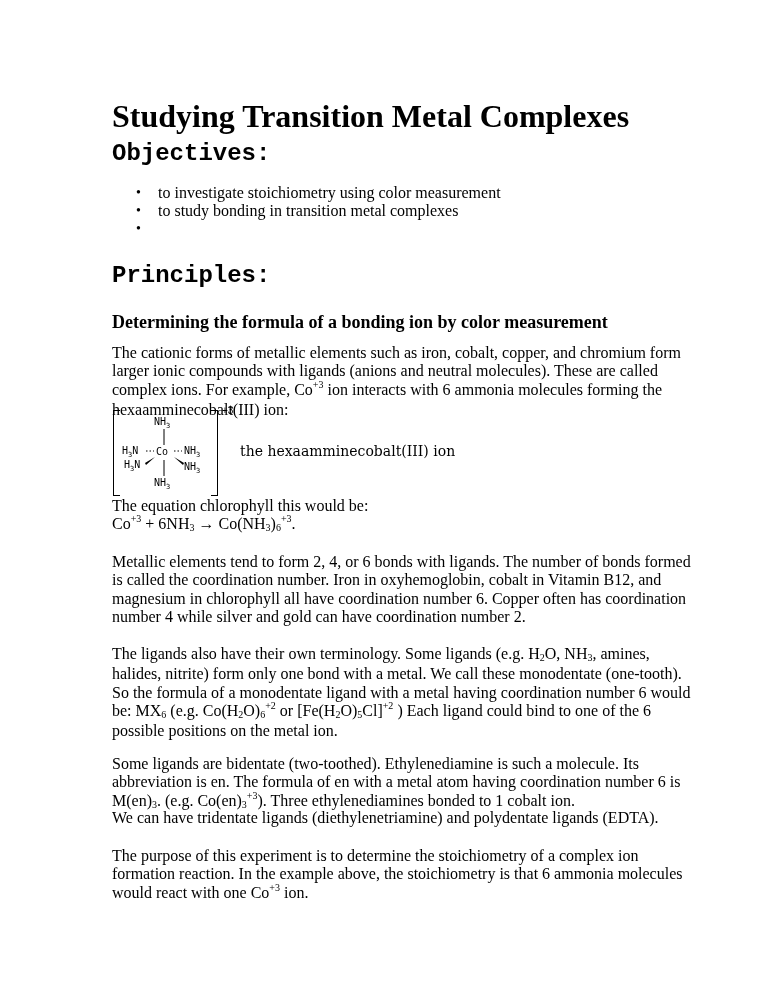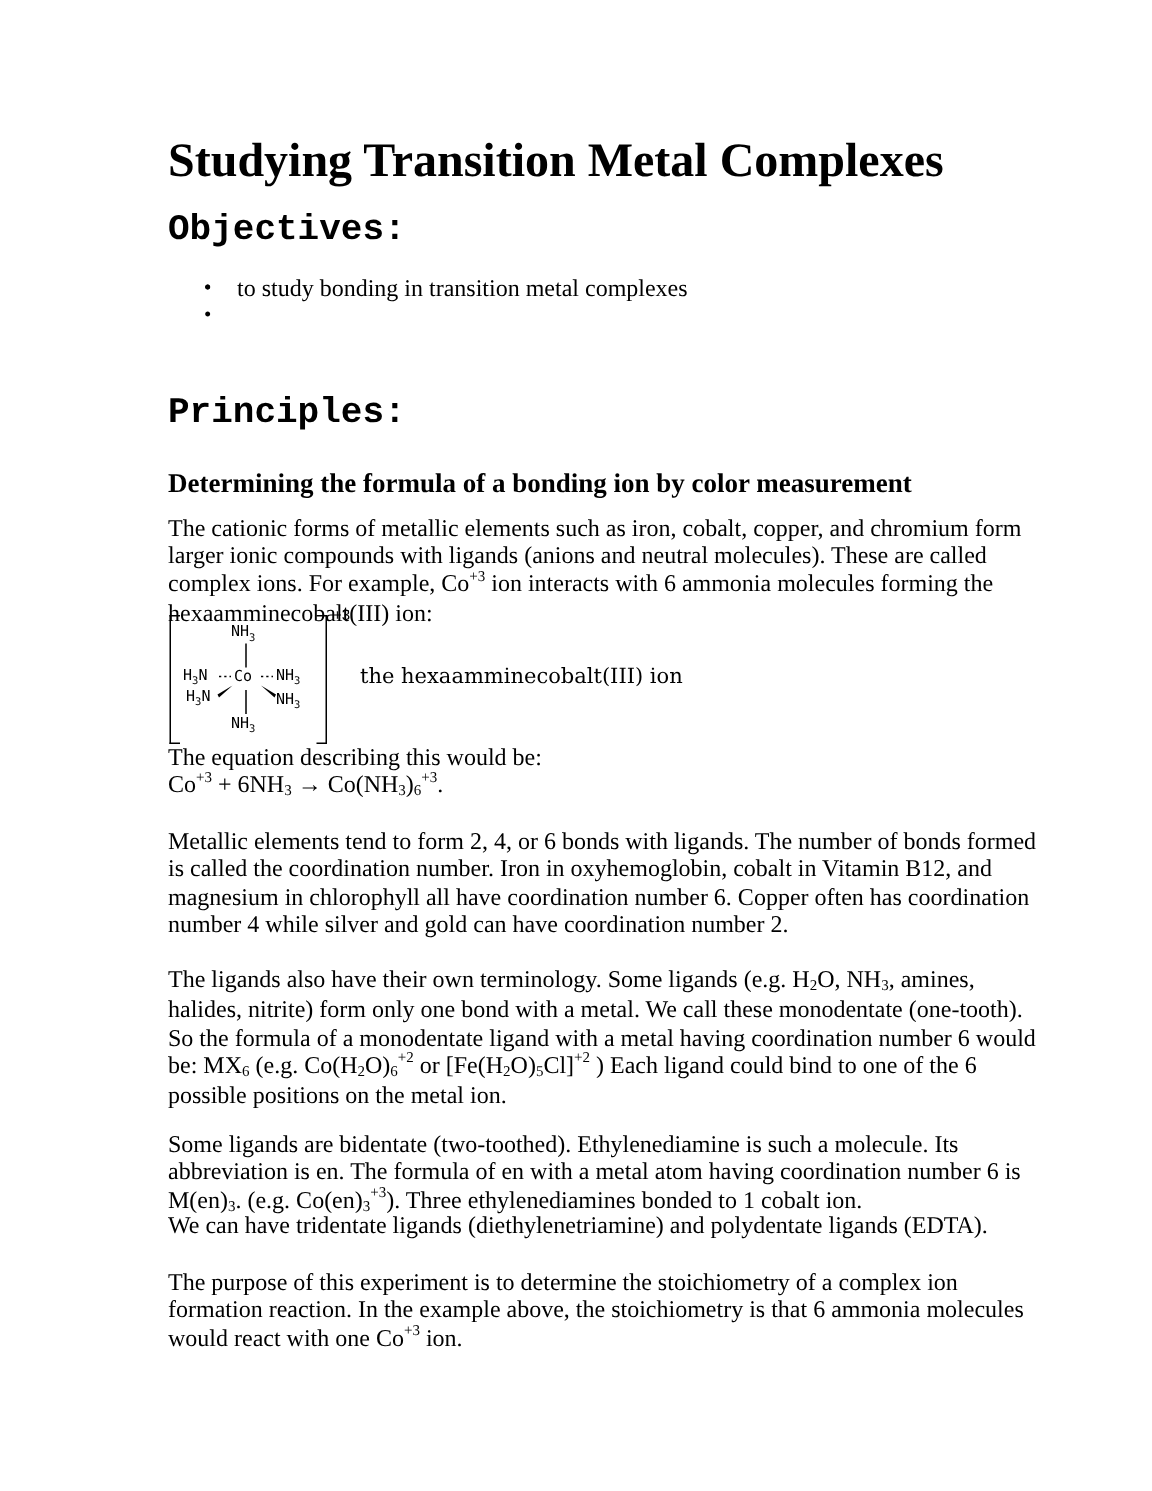--- a/index.html
+++ b/index.html
@@ -1,19 +1,19 @@
 <!DOCTYPE html>
 <html><head>
 <meta charset="utf-8">
 <style>
   html, body { margin: 0; padding: 0; background: #ffffff; }
   body { width: 768px; height: 994px; overflow: hidden; position: relative;
          font-family: "Liberation Serif", "DejaVu Serif", serif; color: #000; }
   .page { position: absolute; left: 112px; top: 0; width: 600px; }
-  h1 { position: absolute; left: 0; top: 86px; margin: 0; font-size: 32px; font-weight: bold; line-height: 40px; white-space: nowrap; }
+  h1 { position: absolute; left: 0; top: 96px; margin: 0; font-size: 32px; font-weight: bold; line-height: 40px; white-space: nowrap; }
   h2 { position: absolute; left: 0; margin: 0; font-size: 24px; font-weight: bold; line-height: 28px; white-space: nowrap; font-family: Liberation Mono, monospace; }
   h3 { position: absolute; left: 0; margin: 0; font-size: 18px; font-weight: bold; line-height: 22px; white-space: nowrap; }
   .h2-obj { top: 140px; }
   .h2-prin { top: 262px; }
   .h3-det { top: 311px; }
   ul.obj { position: absolute; left: 0; top: 184px; margin: 0; padding: 0; list-style: none; }
   ul.obj li { position: relative; padding-left: 46px; font-size: 16px; line-height: 18px; white-space: nowrap; }
   ul.obj li .bullet { position: absolute; left: 24px; top: 0; font-size: 14px; }
   p { position: absolute; left: 0; margin: 0; width: 580px; font-size: 16px; line-height: 18.3px; }
   sup { font-size: 10px; vertical-align: 0; position: relative; top: -7px; }
@@ -36,21 +36,21 @@
 </head>
 <body>
 
 <div class="page">
 
   <h1>Studying Transition Metal Complexes</h1>
 
   <h2 class="h2-obj">Objectives:</h2>
 
   <ul class="obj">
-    <li><span class="bullet">•</span></li>
+    <li><span class="bullet">•</span><span>to investigate stoichiometry using color measurement</span></li>
     <li><span class="bullet">•</span><span>to study bonding in transition metal complexes</span></li>
     <li><span class="bullet">•</span></li>
   </ul>
 
   <h2 class="h2-prin">Principles:</h2>
 
   <h3 class="h3-det">Determining the formula of a bonding ion by color measurement</h3>
 
   <p class="p1"><span>The cationic forms of metallic elements such as iron, cobalt, copper, and chromium form larger ionic compounds with ligands (anions and neutral molecules). These are called complex ions. For example, Co</span><sup>+3</sup><span> ion interacts with 6 ammonia molecules forming the hexaamminecobalt(III) ion:</span></p>
 
@@ -69,21 +69,21 @@
     <span class="mol" style="left:42px;top:12px"><span>NH</span><sub>3</sub></span>
     <span class="mol" style="left:10px;top:41px"><span>H</span><sub>3</sub><span>N</span></span>
     <span class="mol" style="left:44px;top:42px">Co</span>
     <span class="mol" style="left:72px;top:41px"><span>NH</span><sub>3</sub></span>
     <span class="mol" style="left:12px;top:55px"><span>H</span><sub>3</sub><span>N</span></span>
     <span class="mol" style="left:72px;top:57px"><span>NH</span><sub>3</sub></span>
     <span class="mol" style="left:42px;top:73px"><span>NH</span><sub>3</sub></span>
     <span class="dlabel">the hexaamminecobalt(III) ion</span>
   </div>
 
-  <p class="p-eq"><span>The equation describing this would be:</span><br><span>Co</span><sup>+3</sup><span> + 6NH</span><sub>3</sub><b> → </b><span>Co(NH</span><sub>3</sub><span>)</span><sub>6</sub><sup>+3</sup><span>.</span></p>
+  <p class="p-eq"><span>The equation chlorophyll this would be:</span><br><span>Co</span><sup>+3</sup><span> + 6NH</span><sub>3</sub><b> → </b><span>Co(NH</span><sub>3</sub><span>)</span><sub>6</sub><sup>+3</sup><span>.</span></p>
 
   <p class="p2">Metallic elements tend to form 2, 4, or 6 bonds with ligands. The number of bonds formed is called the coordination number. Iron in oxyhemoglobin, cobalt in Vitamin B12, and magnesium in chlorophyll all have coordination number 6. Copper often has coordination number 4 while silver and gold can have coordination number 2.</p>
 
   <p class="p3"><span>The ligands also have their own terminology. Some ligands (e.g. H</span><sub>2</sub><span>O, NH</span><sub>3</sub><span>, amines, halides, nitrite) form only one bond with a metal. We call these monodentate (one-tooth). So the formula of a monodentate ligand with a metal having coordination number 6 would be: MX</span><sub>6</sub><span> (e.g. Co(H</span><sub>2</sub><span>O)</span><sub>6</sub><sup>+2</sup><span> or [Fe(H</span><sub>2</sub><span>O)</span><sub>5</sub><span>Cl]</span><sup>+2</sup><span> ) Each ligand could bind to one of the 6 possible positions on the metal ion.</span></p>
 
   <p class="p4"><span>Some ligands are bidentate (two-toothed). Ethylenediamine is such a molecule. Its abbreviation is en. The formula of en with a metal atom having coordination number 6 is M(en)</span><sub>3</sub><span>. (e.g. Co(en)</span><sub>3</sub><sup>+3</sup><span>). Three ethylenediamines bonded to 1 cobalt ion.</span></p>
 
   <p class="p5" style="top:809px">We can have tridentate ligands (diethylenetriamine) and polydentate ligands (EDTA).</p>
 
   <p class="p6"><span>The purpose of this experiment is to determine the stoichiometry of a complex ion formation reaction. In the example above, the stoichiometry is that 6 ammonia molecules would react with one Co</span><sup>+3</sup><span> ion.</span></p>

